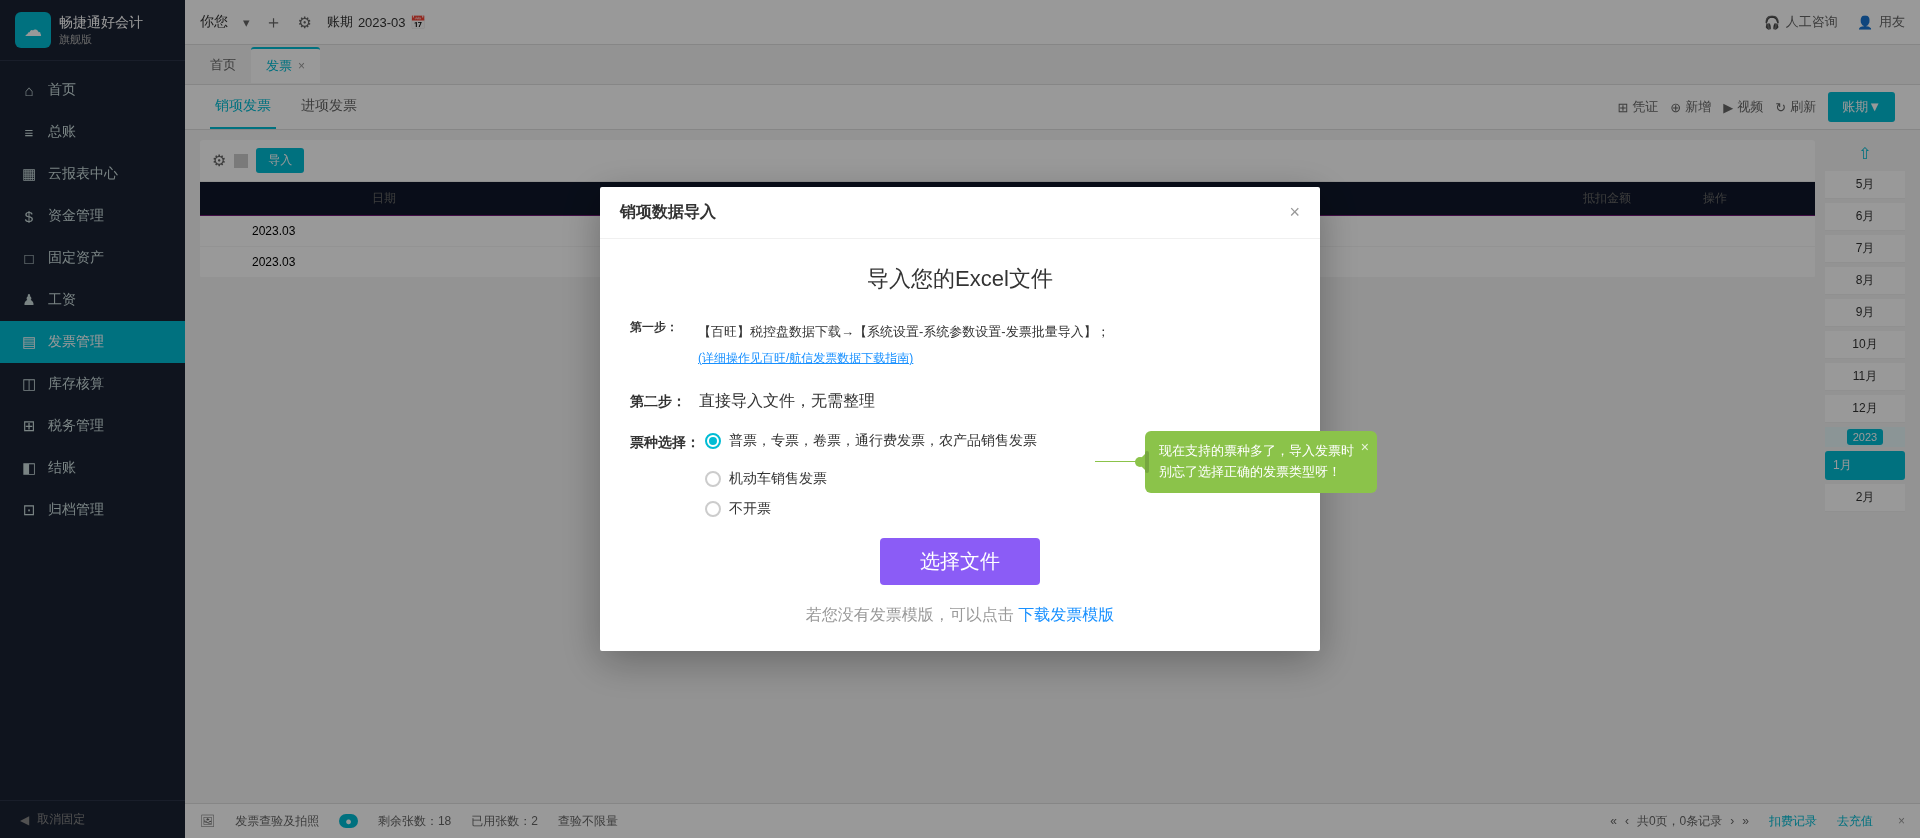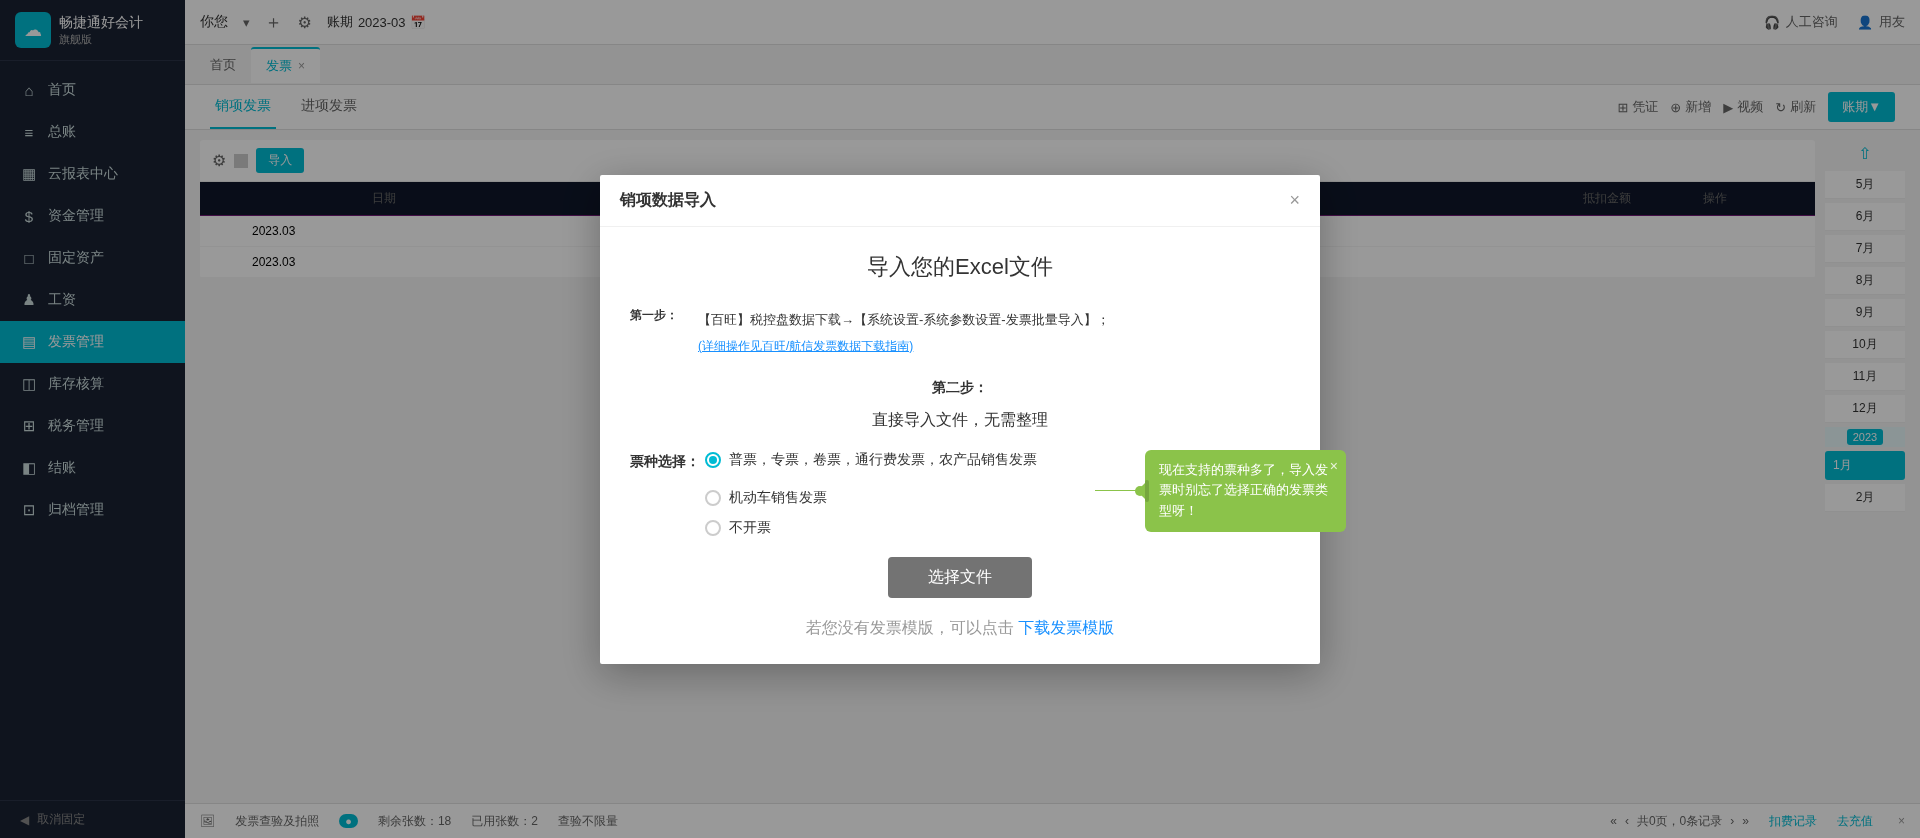--- a/index.html
+++ b/index.html
@@ -86,21 +86,21 @@
     .modal-close { cursor: pointer; color: #999; font-size: 18px; }
     .modal-body { padding: 25px 30px; }
     .modal-main-title { text-align: center; font-size: 22px; color: #333; margin-bottom: 25px; font-weight: 500; }
     .step-section { margin-bottom: 20px; }
     .step-link { color: #1890ff; cursor: pointer; text-decoration: underline; font-size: 12px; }
     .radio-section { margin-top: 15px; }
     .radio-item { display: flex; align-items: center; gap: 8px; font-size: 14px; color: #333; }
     .radio-circle { width: 16px; height: 16px; border-radius: 50%; border: 2px solid #ccc; display: flex; align-items: center; justify-content: center; cursor: pointer; }
     .radio-circle.checked { border-color: #00bcd4; }
     .radio-circle.checked::after { content: ''; width: 8px; height: 8px; background: #00bcd4; border-radius: 50%; }
-    .select-file-btn { display: block; margin: 20px auto; background: #737373; color: #fff; padding: 10px 40px; border: none; border-radius: 4px; font-size: 16px; cursor: pointer; }
+    .select-file-btn { display: block; margin: 20px auto; background: #8b5cf6; color: #fff; padding: 10px 40px; border: none; border-radius: 4px; font-size: 20px; cursor: pointer; }
     .modal-footer-text { text-align: center; font-size: 16px; color: #999; margin-top: 10px; }
     .modal-footer-link { color: #1890ff; cursor: pointer; }
 
     .year-badge { background: #00bcd4; color: #fff; padding: 2px 6px; border-radius: 3px; font-size: 11px; }
     .month-item { background: #fff; padding: 5px 8px; text-align: center; font-size: 12px; color: #333; cursor: pointer; border-bottom: 1px solid #f0f0f0; }
 
     
     ::-webkit-scrollbar { width: 4px; }
     ::-webkit-scrollbar-thumb { background: #ccc; border-radius: 2px; }
   </style>
@@ -331,41 +331,41 @@
           <span style="font-size:12px;font-weight:bold;color:#333;white-space:nowrap;">第一步：</span>
           <div style="font-size:13px;color:#333;line-height:2;">
             <div style="margin-left:15px;">【百旺】税控盘数据下载→【系统设置-系统参数设置-发票批量导入】；</div>
             <div style="margin-left:15px;">
               <span class="step-link">(详细操作见百旺/航信发票数据下载指南)</span>
             </div>
           </div>
         </div>
       </div>
 
-      <div class="step-section" style="display:flex;gap:13px;align-items:center;flex-direction:column;">
+      <div class="step-section" style="display:flex;gap:13px;align-items:center;">
         <span style="font-size:14px;font-weight:bold;color:#333;white-space:nowrap;">第二步：</span>
         <span style="font-size:16px;color:#333;">直接导入文件，无需整理</span>
       </div>
 
       <div class="radio-section">
         <div style="display:flex;align-items:flex-start;gap:5px;">
           <span style="font-size:14px;font-weight:bold;color:#333;white-space:nowrap;padding-top:2px;">票种选择：</span>
           <div style="display:flex;flex-direction:column;gap:12px;position:relative;">
 
             <div class="radio-item">
               <div class="radio-circle checked"></div>
               <span>普票，专票，卷票，通行费发票，农产品销售发票</span>
 
               <div style="position:relative;">
                 <div style="position:absolute;left:50px;top:-10px;">
                   <div style="display:flex;align-items:center;">
                     <div style="width:50px;height:1px;background:#8bc34a;position:relative;">
                       <div style="position:absolute;right:0;top:-4px;width:10px;height:10px;background:#8bc34a;border-radius:50%;"></div>
                     </div>
-                    <div style="background:#8bc34a;color:#fff;padding:10px 14px;border-radius:6px;font-size:13px;line-height:1.6;width:201px;position:relative;">
+                    <div style="background:#8bc34a;color:#fff;padding:10px 14px;border-radius:6px;font-size:13px;line-height:1.6;width:232px;position:relative;">
                       <div style="position:absolute;left:-8px;top:50%;transform:translateY(-50%);width:0;height:0;border-top:8px solid transparent;border-bottom:8px solid transparent;border-right:8px solid #8bc34a;"></div>
                       <div style="position:absolute;left:0;top:50%;transform:translateY(-50%);width:4px;height:22px;background:rgba(0,0,0,0.15);border-radius:2px;"></div>
                       <span>现在支持的票种多了，导入发票时别忘了选择正确的发票类型呀！</span>
                       <span style="position:absolute;top:5px;right:8px;cursor:pointer;color:rgba(255,255,255,0.8);font-size:14px;">×</span>
                     </div>
                   </div>
                 </div>
               </div>
             </div>
 

